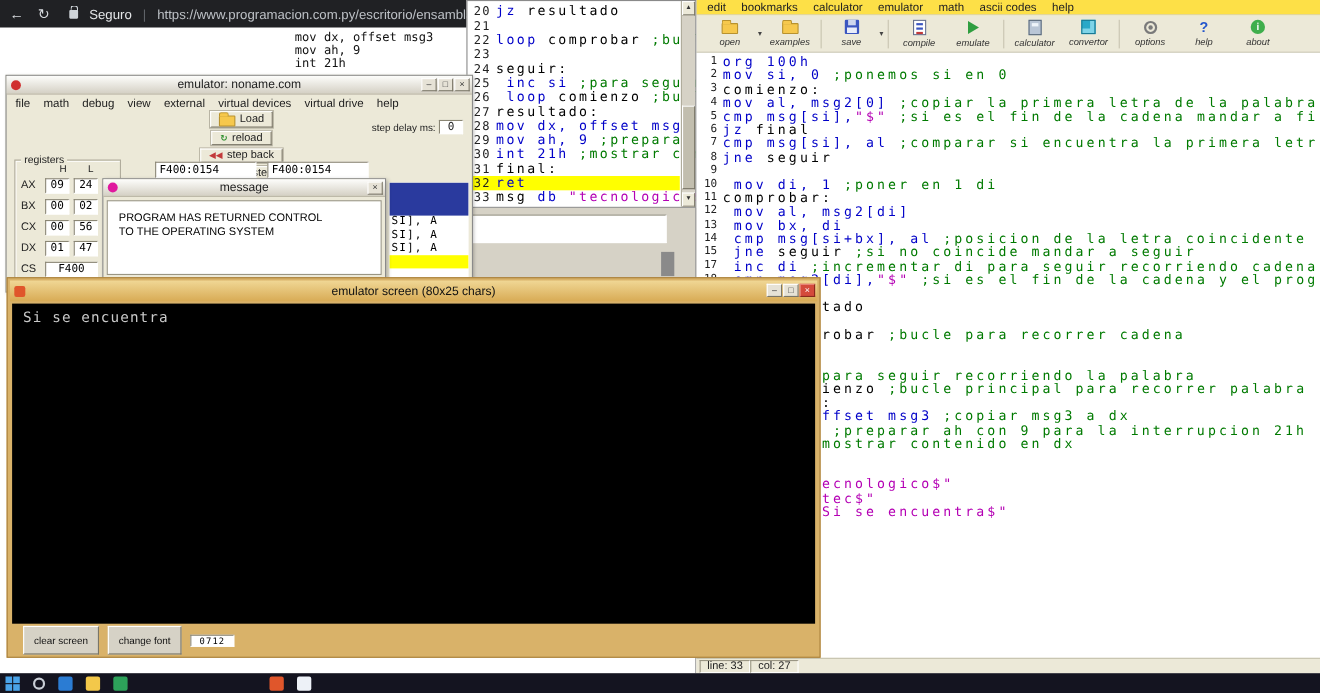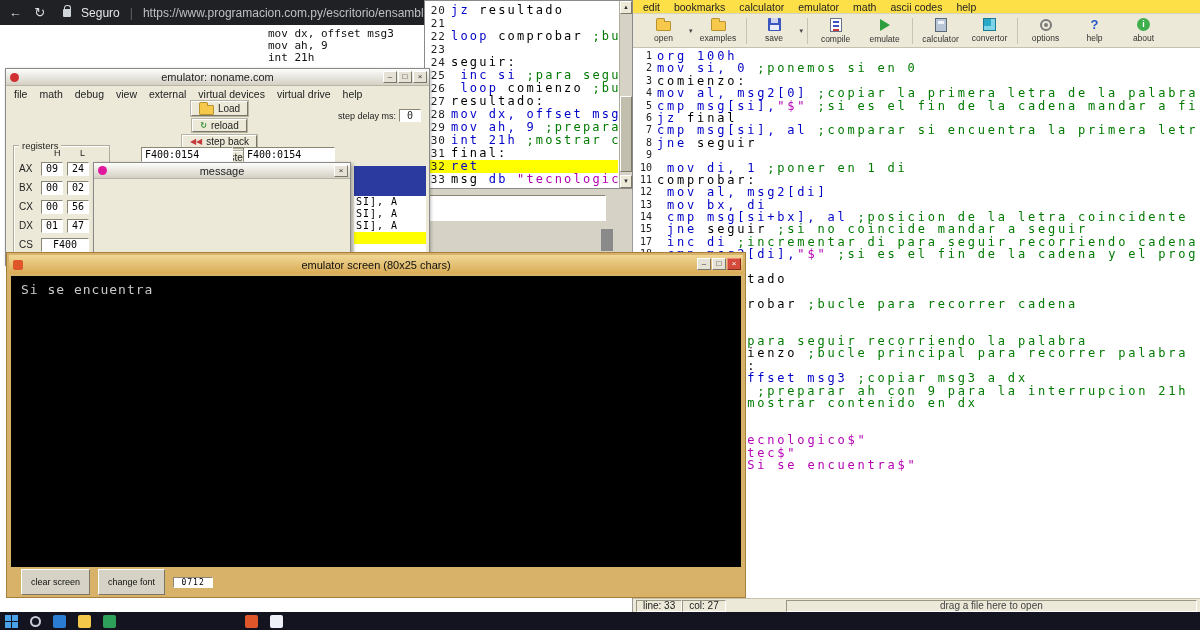--- a/index.html
+++ b/index.html
@@ -39,21 +39,21 @@
 
   
   #main-window { left:632px; top:0; width:568px; height:612px; z-index:2; background:#fff;
                  border-left:1px solid #9a9a9a; }
   #mw-menu { position:absolute; left:0; top:0; right:0; height:14px; background:#fde047;
              border-bottom:1px solid #d6d2c0; display:flex; align-items:center; padding-left:3px; }
   .mi { font-size:10.5px; color:#222; padding:0 7px; }
   #mw-toolbar { position:absolute; left:0; top:14px; right:0; height:34px; background:#ece9d8;
                 border-bottom:1px solid #c6c2ae; display:flex; align-items:center; padding-left:6px; }
   .tbtn { width:49px; height:31px; display:flex; flex-direction:column; align-items:center; justify-content:center; gap:2px; }
-  .tlb { font-size:8.5px; color:#333; }
+  .tlb { font-size:8.5px; color:#333;font-style:italic; }
   .tsep { width:1px; height:26px; background:#c8c4b0; margin:0 3px; }
   .dd { font-size:7px; color:#444; padding:0 1px; }
   .ic { display:block; }
   .ic-folder, .ic-folder-open { width:15px; height:10px; background:#f6c84c; border:1px solid #b8922e;
         border-radius:1px; position:relative; margin-top:3px; }
   .ic-folder::before, .ic-folder-open::before { content:""; position:absolute; top:-4px; left:-1px; width:7px; height:3px;
         background:#f6c84c; border:1px solid #b8922e; border-bottom:none; border-radius:2px 2px 0 0; }
   .ic-floppy { width:13px; height:13px; background:#3b56c0; border-radius:1px; position:relative; }
   .ic-floppy::before { content:""; position:absolute; left:3px; top:0; width:7px; height:5px; background:#cdd6ee; }
   .ic-floppy::after  { content:""; position:absolute; left:2px; bottom:1px; width:9px; height:5px; background:#e9edf9; }
@@ -269,21 +269,20 @@
       <div class="cl"><span class="ln">30</span><span class="ct"><span class="tk-k">int 21h </span><span class="tk-c">;mostrar contenido en dx</span></span></div>
       <div class="cl"><span class="ln">31</span><span class="ct"><span class="tk-t">final:</span></span></div>
       <div class="cl"><span class="ln">32</span><span class="ct"><span class="tk-k">ret</span></span></div>
       <div class="cl"><span class="ln">33</span><span class="ct"><span class="tk-t">msg </span><span class="tk-k">db </span><span class="tk-s">"tecnologico$"</span></span></div>
       <div class="cl"><span class="ln">34</span><span class="ct"><span class="tk-t">msg2 </span><span class="tk-k">db </span><span class="tk-s">"tec$"</span></span></div>
       <div class="cl"><span class="ln">35</span><span class="ct"><span class="tk-t">msg3 </span><span class="tk-k">db </span><span class="tk-s">"Si se encuentra$"</span></span></div>
     </div>
   <div id="mw-status">
     <span class="scell">line: 33</span>
     <span class="scell">col: 27</span>
-    <span class="scell" id="drag-box">drag a file here to open</span>
   </div>
 </div>
 
 <div id="viewer" class="abs">
   <div id="viewer-lines">
       <div class="cl"><span class="ln">20</span><span class="ct"><span class="tk-k">jz </span><span class="tk-t">resultado</span></span></div>
       <div class="cl"><span class="ln">21</span><span class="ct"></span></div>
       <div class="cl"><span class="ln">22</span><span class="ct"><span class="tk-k">loop </span><span class="tk-t">comprobar </span><span class="tk-c">;bucle para recorrer cadena</span></span></div>
       <div class="cl"><span class="ln">23</span><span class="ct"></span></div>
       <div class="cl"><span class="ln">24</span><span class="ct"><span class="tk-t">seguir:</span></span></div>
@@ -399,20 +398,24 @@
 </div>
 
 <div id="msg-dialog" class="abs">
   <div class="wtitle" style="height:16px;">
     <span id="msg-icon"></span>
     <span class="ttext">message</span>
   </div>
   <div class="wbtns">
     <span class="wb">×</span>
   </div>
+  <div id="msg-body">
+    <div>PROGRAM HAS RETURNED CONTROL</div>
+    <div>TO THE OPERATING SYSTEM</div>
+  </div>
 </div>
 
 <div id="console-window" class="abs">
   <div id="ctitle">
     <span id="console-icon"></span>
     <span class="ttext">emulator screen (80x25 chars)</span>
   </div>
   <div class="wbtns" style="right:4px; top:5px;">
     <span class="wb">–</span>
     <span class="wb">□</span>

